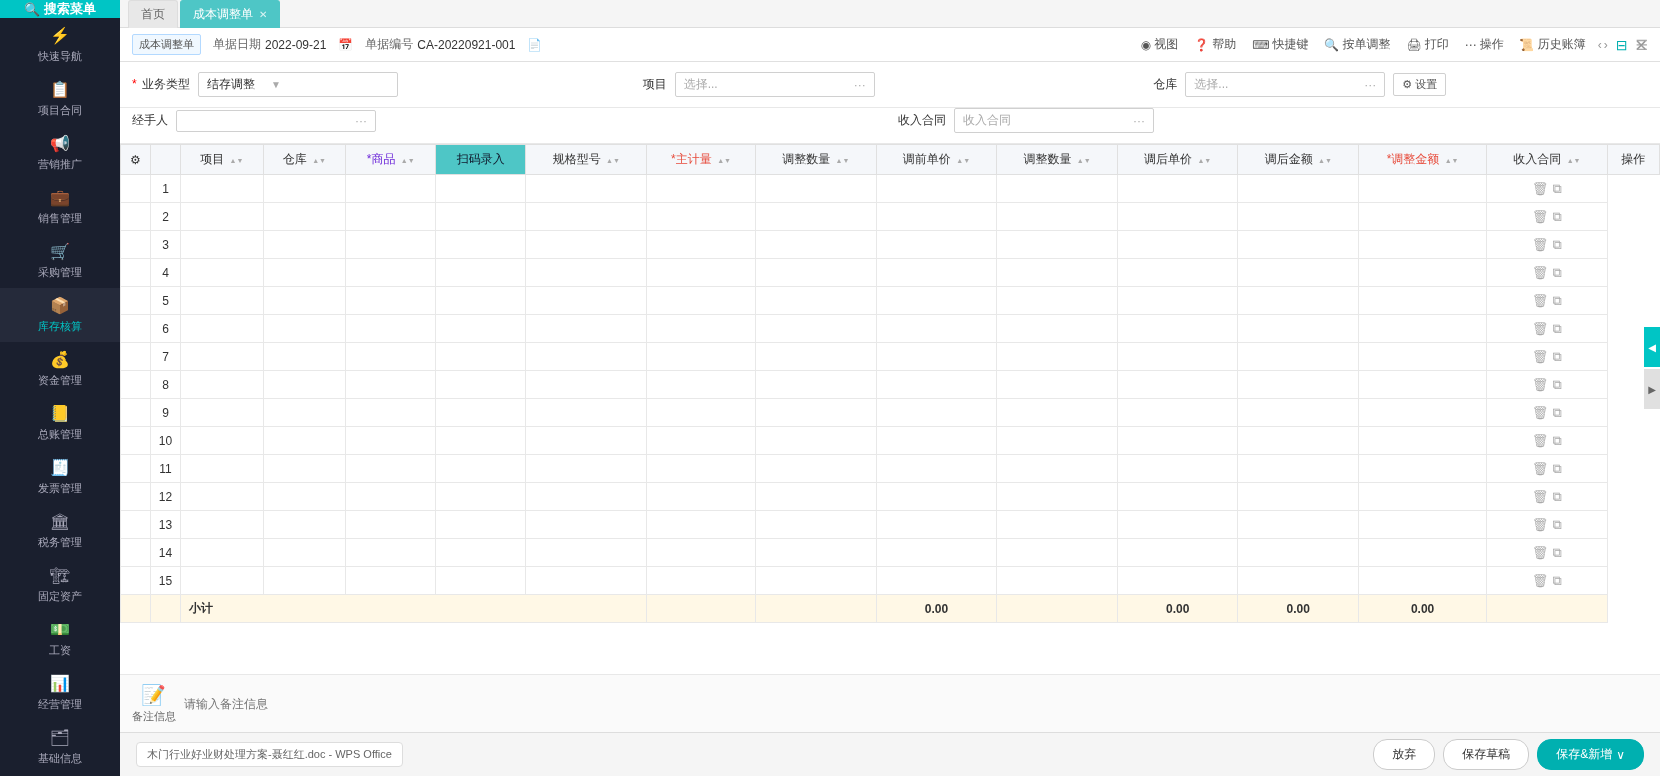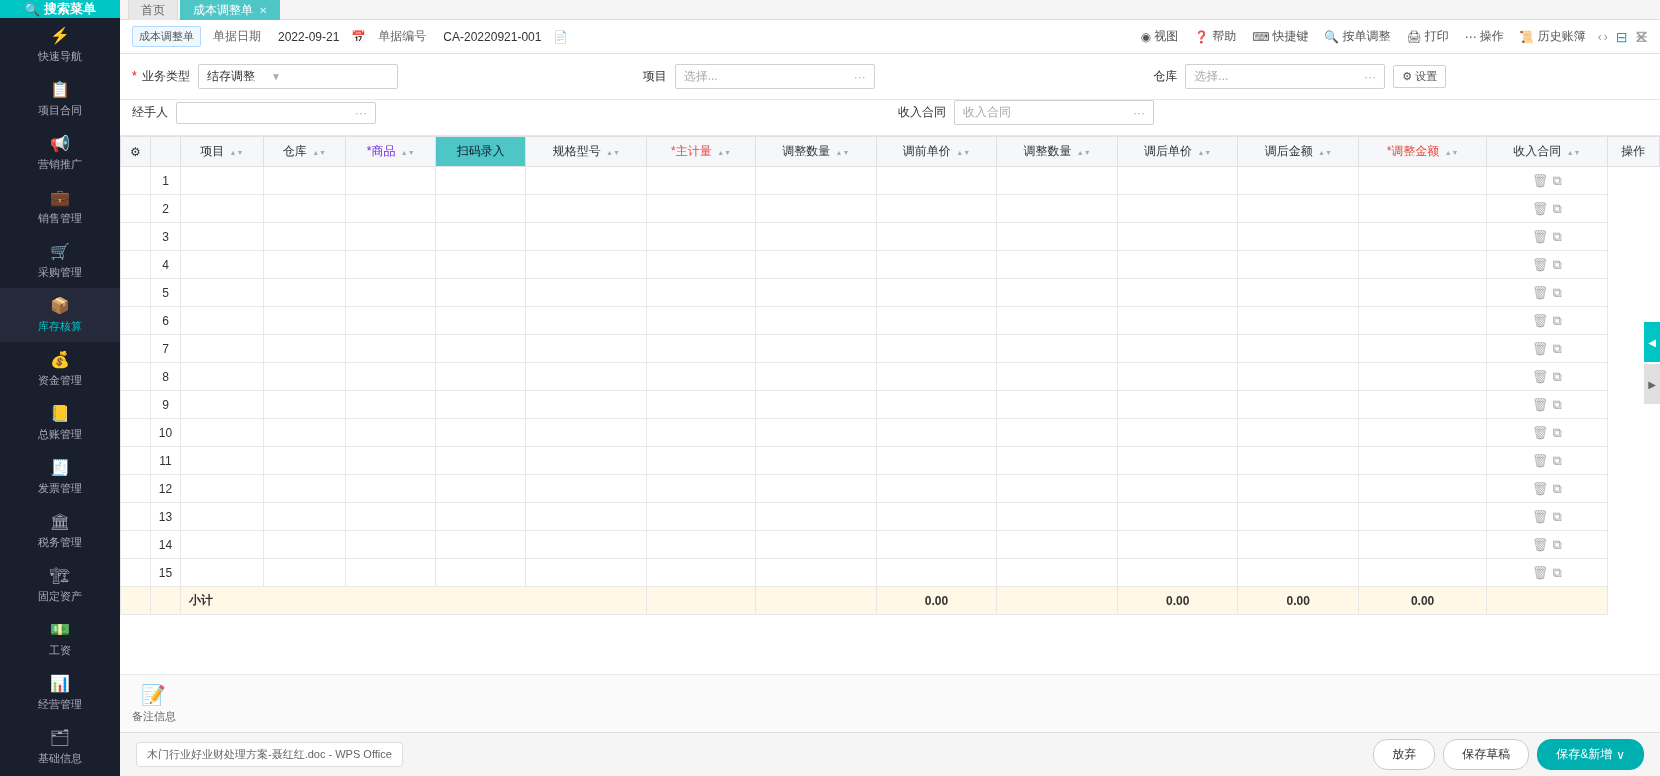--- a/index.html
+++ b/index.html
@@ -9,30 +9,30 @@
     .sidebar { width: 120px; background: #1a1f2e; display: flex; flex-direction: column; height: 100%; color: #ccc; flex-shrink: 0; }
     .sidebar-logo { height: 40px; display: flex; align-items: center; justify-content: center; background: #00c5c5; color: white; font-size: 13px; font-weight: bold; gap: 4px; }
     .sidebar-item { display: flex; flex-direction: column; align-items: center; justify-content: center; padding: 8px 4px; cursor: pointer; color: #aab; font-size: 11px; gap: 4px; min-height: 52px; }
     .sidebar-item.active { background: #252a3a; color: #00c5c5; }
     .sidebar-item .icon { font-size: 16px; }
 
     
     .main { flex: 1; display: flex; flex-direction: column; overflow: hidden; }
 
     
-    .tab-bar { background: #f5f5f5; border-bottom: 1px solid #ddd; display: flex; align-items: center; height: 20px; padding: 0 8px; gap: 0; }
+    .tab-bar { background: #f5f5f5; border-bottom: 1px solid #ddd; display: flex; align-items: center; height: 28px; padding: 0 8px; gap: 0; }
     .tab { display: flex; align-items: center; padding: 0 12px; height: 28px; cursor: pointer; font-size: 12px; color: #666; background: #e8e8e8; border: 1px solid #ddd; border-bottom: none; border-radius: 3px 3px 0 0; margin-right: 2px; gap: 6px; }
     .tab.active { background: #4ec6c6; color: white; border-color: #4ec6c6; }
     .tab .close-x { font-size: 10px; opacity: 0.8; }
 
     
     .doc-window { flex: 1; background: white; display: flex; flex-direction: column; overflow: hidden; position: relative; }
     .doc-titlebar { background: #fff; border-bottom: 1px solid #e0e0e0; display: flex; align-items: center; padding: 6px 12px; gap: 12px; font-size: 12px; }
     .doc-titlebar .doc-label { color: #555; background: #f0f8ff; border: 1px solid #b3d9ff; padding: 2px 6px; border-radius: 2px; font-size: 11px; }
-    .doc-titlebar .field { display: flex; align-items: center; gap: 17px; color: #333; }
+    .doc-titlebar .field { display: flex; align-items: center; gap: 4px; color: #333; }
     .doc-titlebar .field-label { color: #666; }
     .toolbar-btn { display: flex; align-items: center; gap: 3px; color: #555; cursor: pointer; padding: 2px 4px; }
     .toolbar-right { margin-left: auto; display: flex; align-items: center; gap: 8px; }
 
     
     .form-area { padding: 10px 12px; border-bottom: 1px solid #e8e8e8; display: flex; gap: 16px; flex-wrap: wrap; }
     .form-row { display: flex; align-items: center; gap: 8px; flex: 1; min-width: 300px; }
     .form-label { color: #333; white-space: nowrap; font-size: 12px; }
     .required { color: red; margin-right: 2px; }
     .form-input { border: 1px solid #d0d0d0; border-radius: 2px; padding: 3px 8px; font-size: 12px; color: #333; min-width: 120px; display: flex; align-items: center; gap: 16px; cursor: pointer; background: white; }
@@ -672,20 +672,21 @@
 </tr>
           </tbody>
       </table>
     </div>
 
     <div class="remark-area">
       <div class="remark-icon-area">
         <span class="remark-icon">📝</span>
         <span>备注信息</span>
       </div>
+      <input class="remark-input" type="text" placeholder="请输入备注信息" style="">
     </div>
 
     <div class="bottom-bar">
       <span class="wps-label">木门行业好业财处理方案-聂红红.doc - WPS Office</span>
       <div class="bottom-btns">
         <button class="btn btn-default">放弃</button>
         <button class="btn btn-save-draft">保存草稿</button>
         <button class="btn btn-primary">
           <span>保存&amp;新增</span>
           <span>∨</span>

